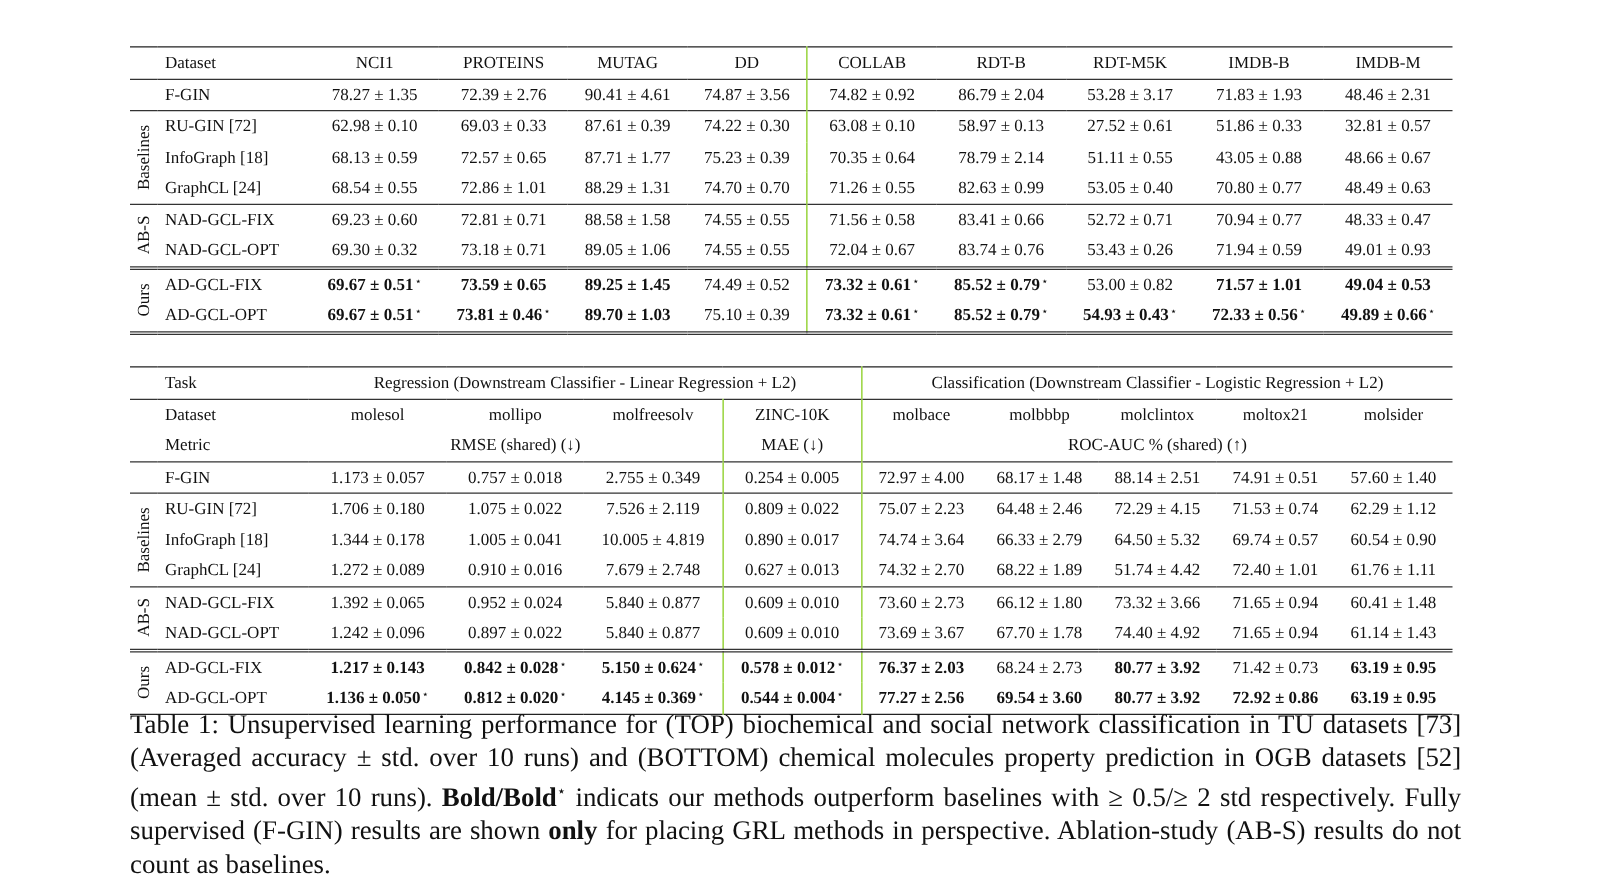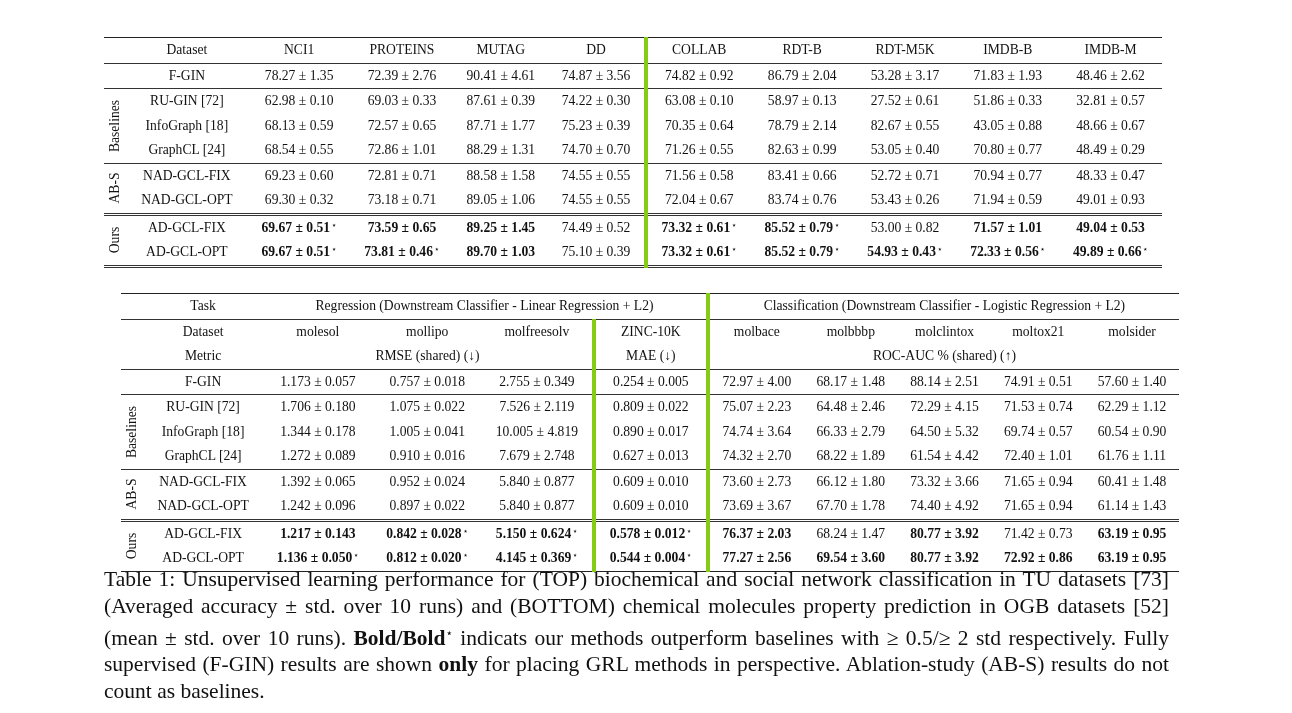--- a/index.html
+++ b/index.html
@@ -2,36 +2,36 @@
 <html><head>
 <meta charset="utf-8">
 <style>
   html, body { margin: 0; padding: 0; background: #ffffff; }
   body { width: 1292px; height: 713px; position: relative; overflow: hidden;
          font-family: "Liberation Serif", "DejaVu Serif", serif; color: #111; }
 
   .tbl { position: absolute; border-collapse: collapse; font-size: 13.6px; }
   .tbl td, .tbl th { padding: 0 6px; height: 24.5px; white-space: nowrap; font-weight: normal; text-align: center; }
   .tbl td.grp { width: 22px; padding: 0; position: relative; }
-  .tbl td.name { text-align: center; padding-left: 6px; }
+  .tbl td.name { text-align: left; padding-left: 6px; }
   .tbl td.b { font-weight: bold; }
   .tbl .star { font-size: 9px; vertical-align: 4px; font-weight: normal; margin-left: 1px; }
 
   .rot { position: absolute; left: 50%; top: 50%; transform: translate(-50%,-50%) rotate(-90deg);
          white-space: nowrap; font-size: 13.6px; }
 
   .top-rule { border-top: 1.5px solid #222; }
   .rule { border-top: 1px solid #333; }
   .dbl  { border-top: 3px double #333; }
   .bot-dbl { border-bottom: 3px double #333; }
   .bot-rule { border-bottom: 1.5px solid #222; }
-  .vsep { border-left: 4px solid #84cc16; }
+  .vsep { border-left: 1px solid #84cc16; }
 
   #t1 { left: 104px; top: 37px; width: 1058px; }
-  #t2 { left: 121px; top: 293px; width: 1058px; }
+  #t2 { left: 104px; top: 293px; width: 1058px; }
 
   .caption { position: absolute; left: 104px; top: 566px; width: 1065px;
              font-size: 21.5px; line-height: 26.8px; text-align: justify; }
   .caption b { font-weight: bold; }
   .caption .sup { font-size: 12px; vertical-align: 8px; }
 </style>
 </head>
 <body>
 
 <table id="t1" class="tbl">
@@ -53,21 +53,21 @@
         <td class="grp"></td>
         <td class="name">F-GIN</td>
         <td>78.27 ± 1.35</td>
         <td>72.39 ± 2.76</td>
         <td>90.41 ± 4.61</td>
         <td>74.87 ± 3.56</td>
         <td class="vsep">74.82 ± 0.92</td>
         <td>86.79 ± 2.04</td>
         <td>53.28 ± 3.17</td>
         <td>71.83 ± 1.93</td>
-        <td>48.46 ± 2.62</td>
+        <td>48.46 ± 2.31</td>
       </tr>
   <tr class="rule">
         <td class="grp" rowspan="3">
           <span class="rot">Baselines</span>
         </td>
         <td class="name">RU-GIN [72]</td>
         <td>62.98 ± 0.10</td>
         <td>69.03 ± 0.33</td>
         <td>87.61 ± 0.39</td>
         <td>74.22 ± 0.30</td>
@@ -78,35 +78,35 @@
         <td>32.81 ± 0.57</td>
       </tr>
   <tr>
         <td class="name">InfoGraph [18]</td>
         <td>68.13 ± 0.59</td>
         <td>72.57 ± 0.65</td>
         <td>87.71 ± 1.77</td>
         <td>75.23 ± 0.39</td>
         <td class="vsep">70.35 ± 0.64</td>
         <td>78.79 ± 2.14</td>
-        <td>82.67 ± 0.55</td>
+        <td>51.11 ± 0.55</td>
         <td>43.05 ± 0.88</td>
         <td>48.66 ± 0.67</td>
       </tr>
   <tr>
         <td class="name">GraphCL  [24]</td>
         <td>68.54 ± 0.55</td>
         <td>72.86 ± 1.01</td>
         <td>88.29 ± 1.31</td>
         <td>74.70 ± 0.70</td>
         <td class="vsep">71.26 ± 0.55</td>
         <td>82.63 ± 0.99</td>
         <td>53.05 ± 0.40</td>
         <td>70.80 ± 0.77</td>
-        <td>48.49 ± 0.29</td>
+        <td>48.49 ± 0.63</td>
       </tr>
   <tr class="rule">
         <td class="grp" rowspan="2">
           <span class="rot">AB-S</span>
         </td>
         <td class="name">NAD-GCL-FIX</td>
         <td>69.23 ± 0.60</td>
         <td>72.81 ± 0.71</td>
         <td>88.58 ± 1.58</td>
         <td>74.55 ± 0.55</td>
@@ -227,21 +227,21 @@
         <td>60.54 ± 0.90</td>
       </tr>
   <tr>
         <td class="name">GraphCL [24]</td>
         <td>1.272 ± 0.089</td>
         <td>0.910 ± 0.016</td>
         <td>7.679 ± 2.748</td>
         <td class="vsep">0.627 ± 0.013</td>
         <td class="vsep">74.32 ± 2.70</td>
         <td>68.22 ± 1.89</td>
-        <td>61.54 ± 4.42</td>
+        <td>51.74 ± 4.42</td>
         <td>72.40 ± 1.01</td>
         <td>61.76 ± 1.11</td>
       </tr>
   <tr class="rule">
         <td class="grp" rowspan="2">
           <span class="rot">AB-S</span>
         </td>
         <td class="name">NAD-GCL-FIX</td>
         <td>1.392 ± 0.065</td>
         <td>0.952 ± 0.024</td>
@@ -268,21 +268,21 @@
   <tr class="dbl">
         <td class="grp" rowspan="2">
           <span class="rot">Ours</span>
         </td>
         <td class="name">AD-GCL-FIX</td>
         <td class="b">1.217 ± 0.143</td>
         <td class="b">0.842 ± 0.028<span class="star">⋆</span></td>
         <td class="b">5.150 ± 0.624<span class="star">⋆</span></td>
         <td class="vsep b">0.578 ± 0.012<span class="star">⋆</span></td>
         <td class="vsep b">76.37 ± 2.03</td>
-        <td>68.24 ± 1.47</td>
+        <td>68.24 ± 2.73</td>
         <td class="b">80.77 ± 3.92</td>
         <td>71.42 ± 0.73</td>
         <td class="b">63.19 ± 0.95</td>
       </tr>
   <tr class="bot-rule">
         <td class="name">AD-GCL-OPT</td>
         <td class="b">1.136 ± 0.050<span class="star">⋆</span></td>
         <td class="b">0.812 ± 0.020<span class="star">⋆</span></td>
         <td class="b">4.145 ± 0.369<span class="star">⋆</span></td>
         <td class="vsep b">0.544 ± 0.004<span class="star">⋆</span></td>

